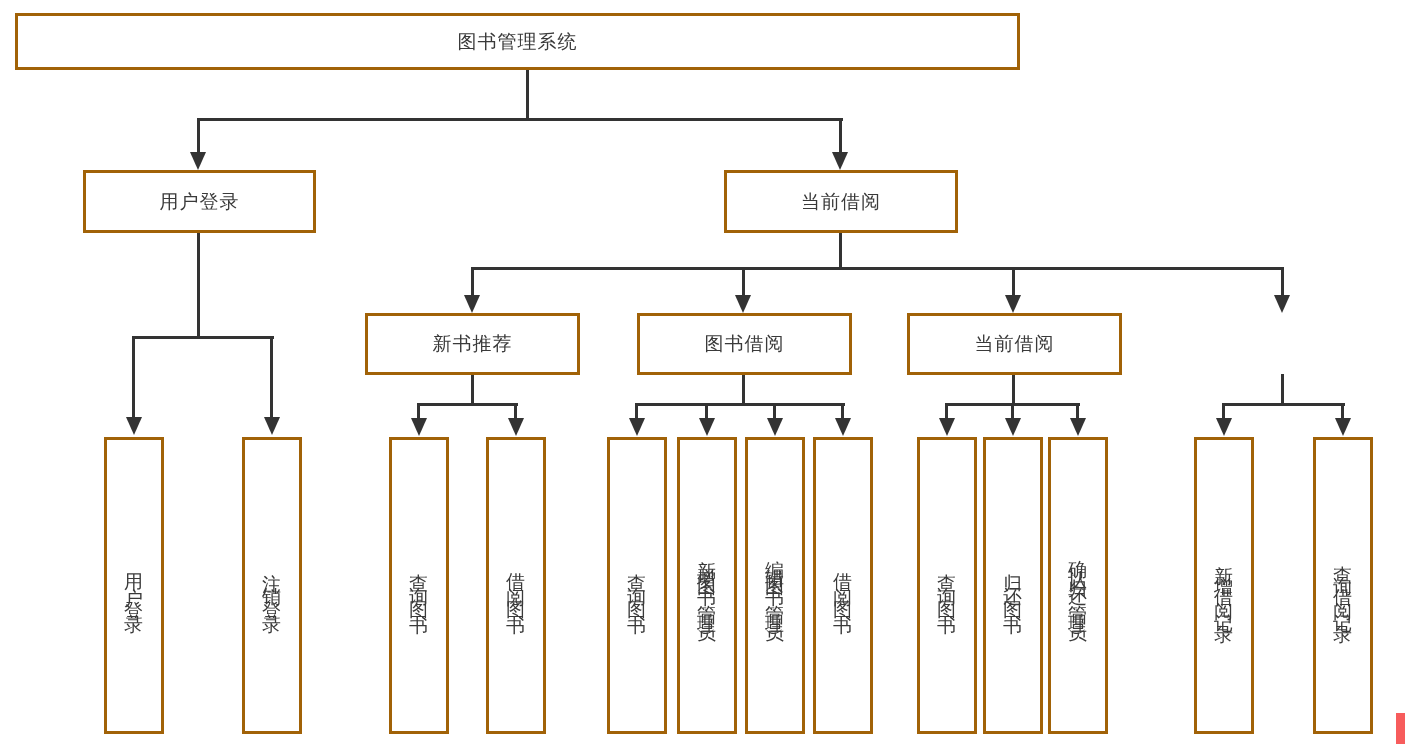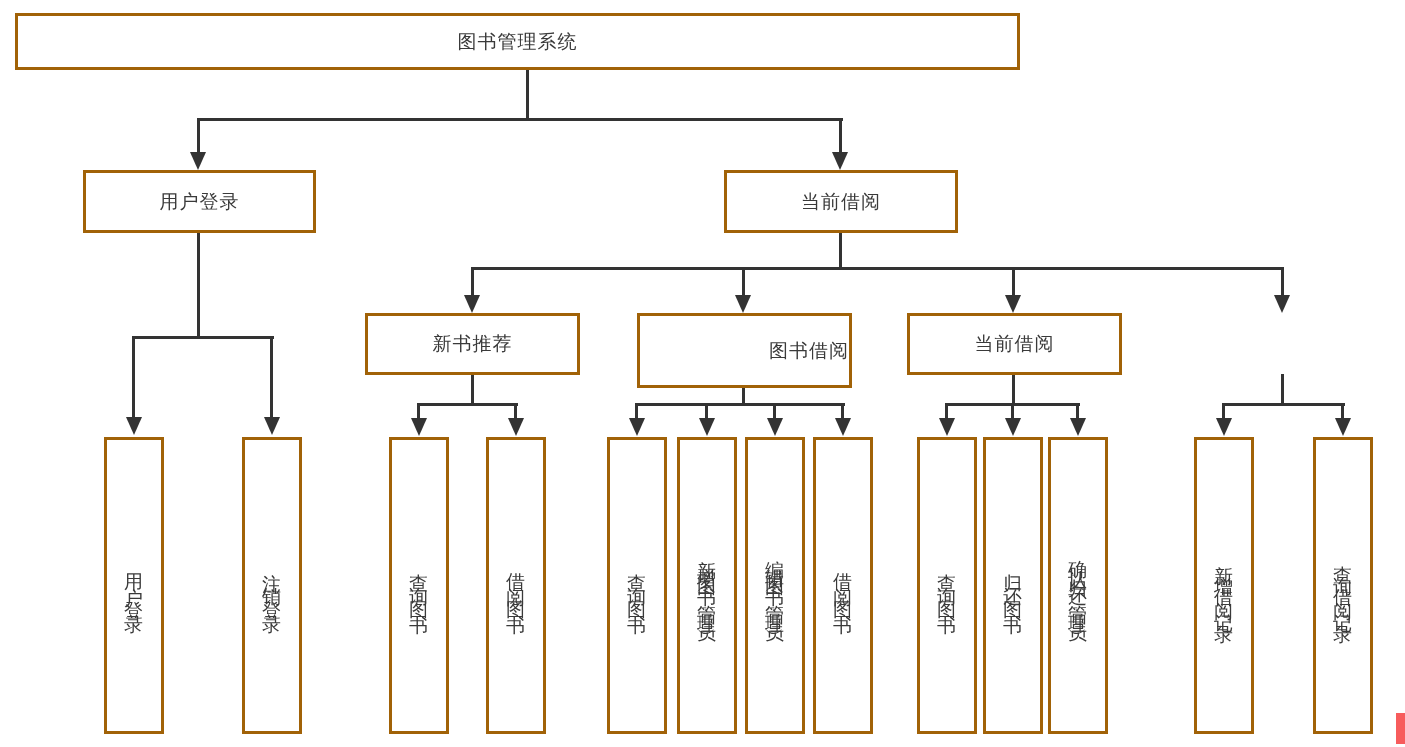--- a/index.html
+++ b/index.html
@@ -22,21 +22,21 @@
   .hline{position:absolute;height:3px;background:#333;z-index:1;}
   .arrow{
     position:absolute;width:0;height:0;z-index:1;
     border-left:8px solid transparent;border-right:8px solid transparent;border-top:18px solid #333;
   }
   
   #n-root{left:15px;top:13px;width:1005px;height:57px;}
   #n-user{left:83px;top:170px;width:233px;height:63px;}
   #n-mgmt{left:724px;top:170px;width:234px;height:63px;}
   #n-rec{left:365px;top:313px;width:215px;height:62px;}
-  #n-bor{left:637px;top:313px;width:215px;height:75px;justify-content:flex-end;}
+  #n-bor{left:637px;top:313px;width:215px;height:62px;}
   #n-cur{left:907px;top:313px;width:215px;height:62px;}
   #n-log{left:1175px;top:313px;width:215px;height:62px;}
   .leaf{top:437px;width:60px;height:297px;}
   #l1{left:104px;}  #l2{left:242px;}  #l3{left:389px;}  #l4{left:486px;}
   #l5{left:607px;}  #l6{left:677px;}  #l7{left:745px;}  #l8{left:813px;}
   #l9{left:917px;}  #l10{left:983px;} #l11{left:1048px;}#l12{left:1194px;}#l13{left:1313px;}
   .watermark{
     position:absolute;top:710px;right:18px;z-index:5;font-size:23px;letter-spacing:1px;
     color:#c6c6c6;white-space:nowrap;text-shadow:0 0 2px #ffffff;
   }

